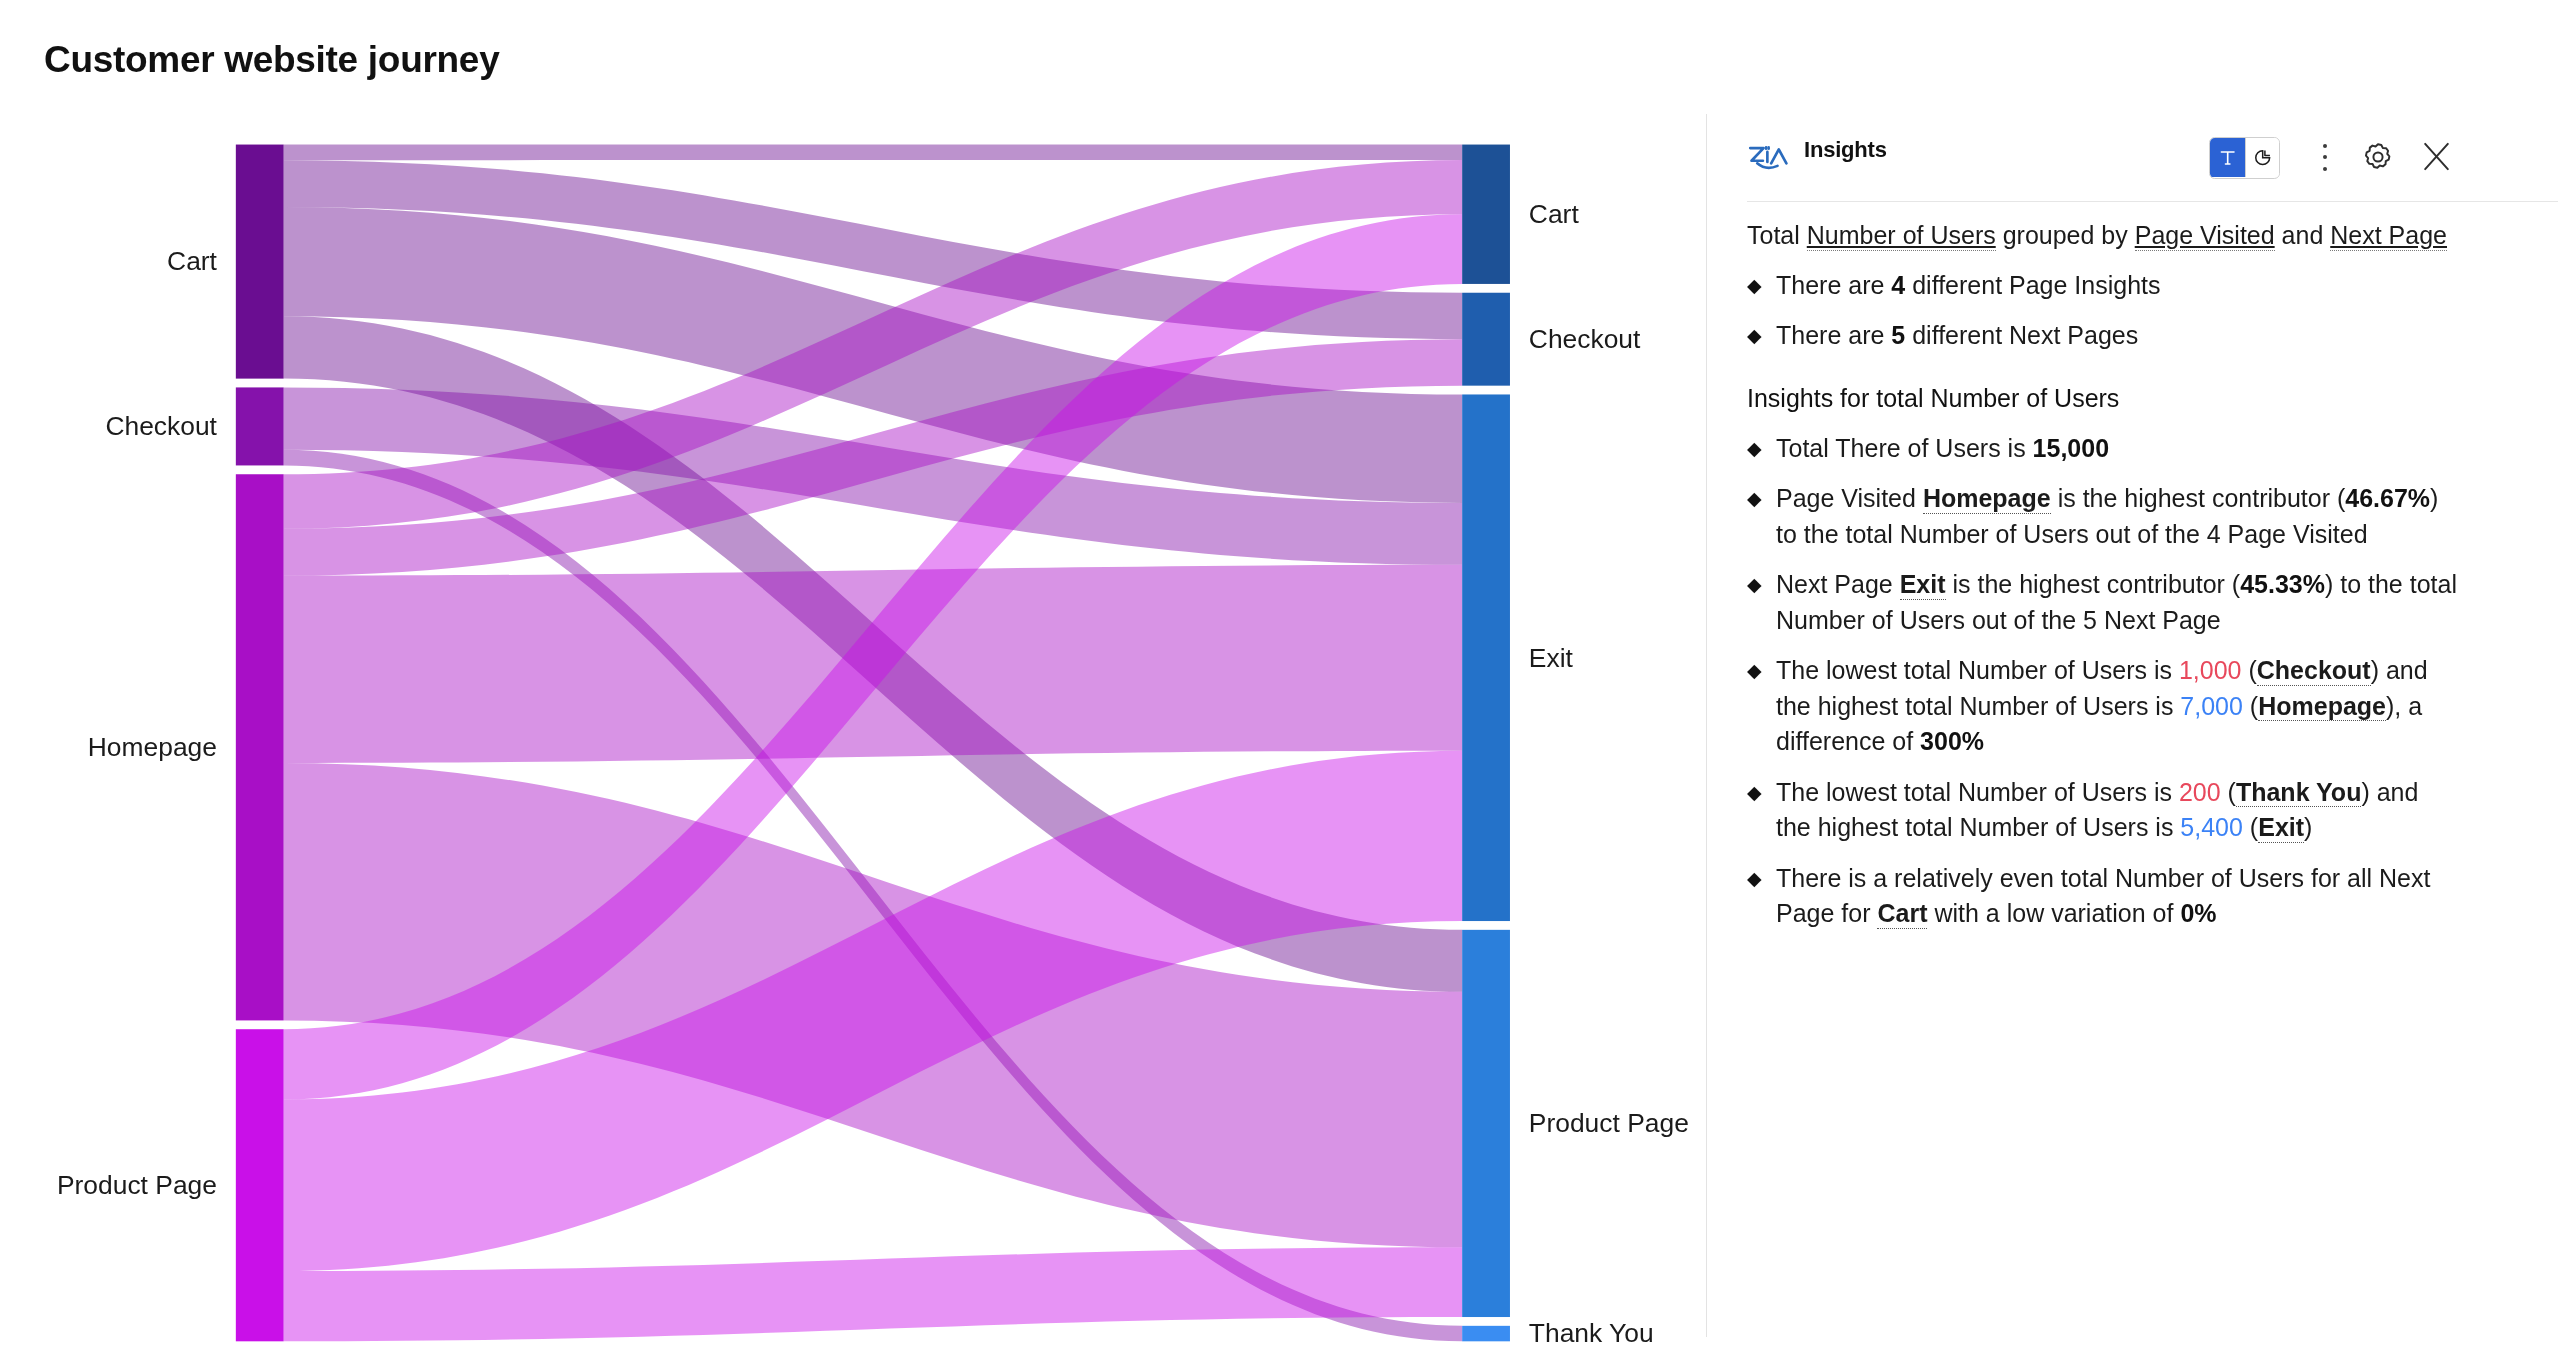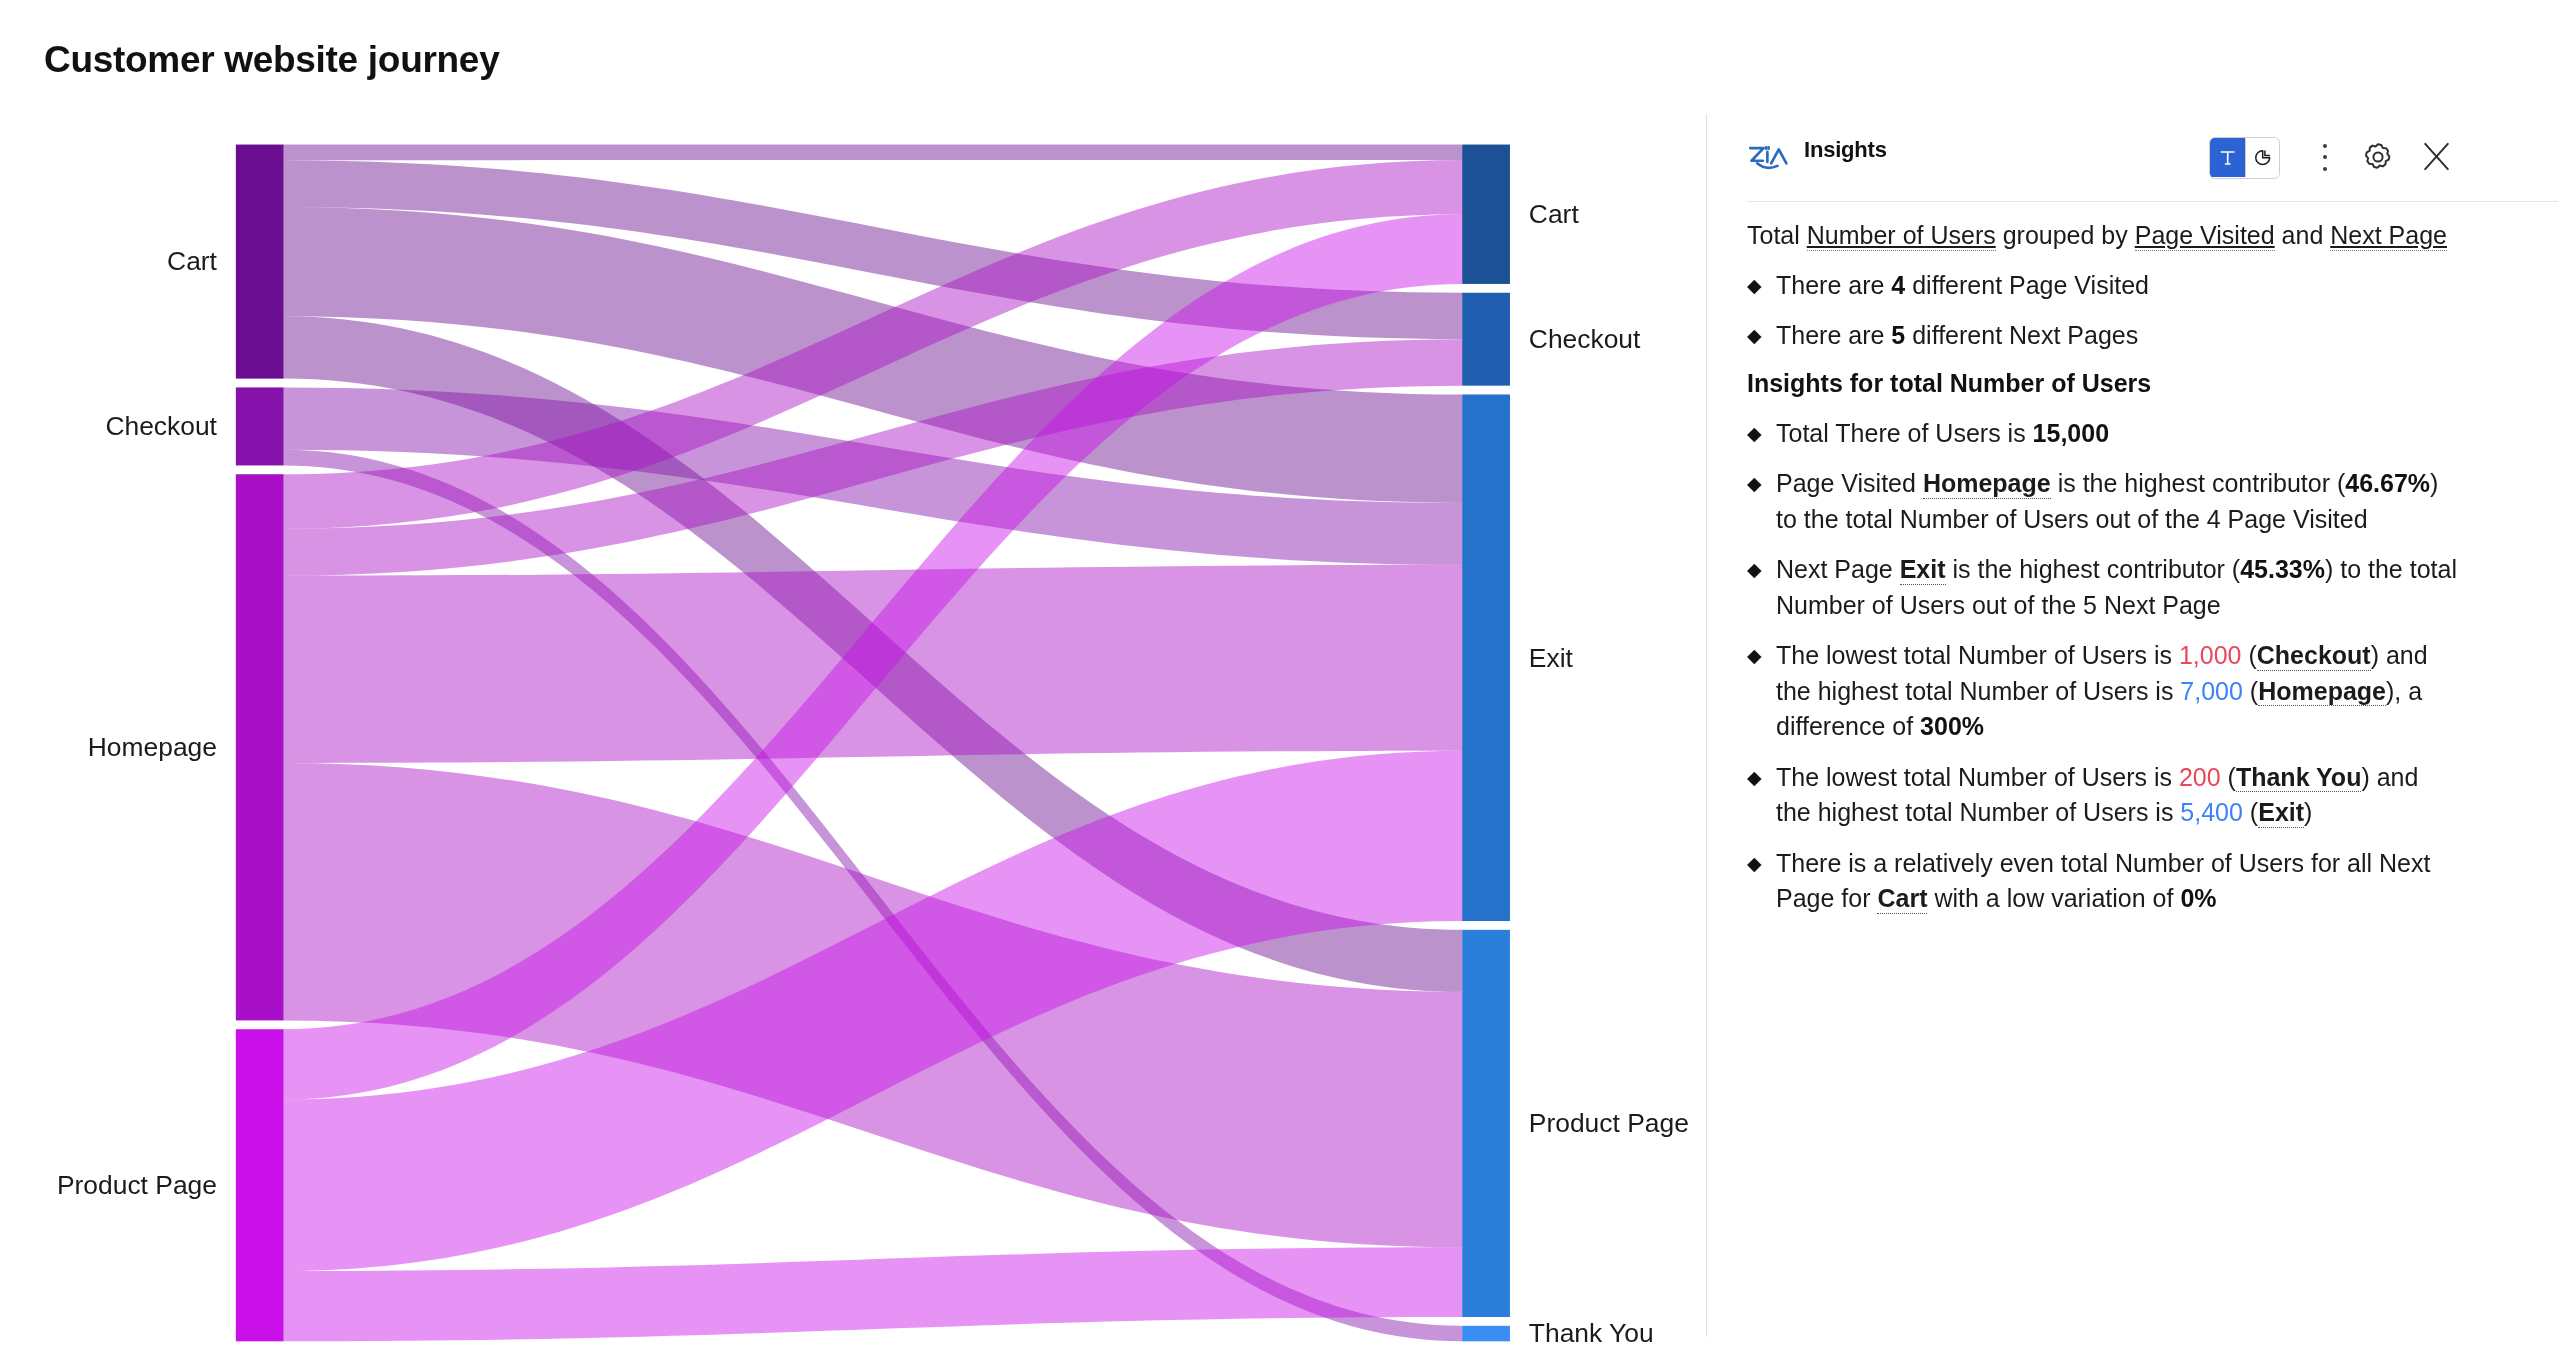--- a/index.html
+++ b/index.html
@@ -43,22 +43,22 @@
 
   #gear-btn { position:absolute; left:610px; top:7.5px; width:42px; height:42px; cursor:pointer; }
   #close-btn { position:absolute; left:670px; top:8.8px; width:39px; height:39px; cursor:pointer; }
 
   #header-rule { position:absolute; left:40px; top:88px; width:811px; height:1.3px;
     background:#e6e6e6; }
 
   #insights-body { position:absolute; left:40px; top:106px; width:818px; }
 
   .lead-line { font-size:25px; color:#1b1b1b; line-height:1.35; margin-bottom:8.8px; }
-  .section-head { font-size:25px; font-weight:bold; color:#111; line-height:1.35;
-    margin-top:13px; margin-bottom:1.3px; }
+  .section-head { font-size:25px; font-weight:normal; color:#111; line-height:1.35;
+    margin-top:28px; margin-bottom:1.3px; }
 
   .bullet-row { display:flex; align-items:flex-start; margin-top:15px; }
   .bullet-mark { flex:0 0 29px; font-size:19px; color:#111; line-height:1.4;
     padding-top:5px; }
   .bullet-text { font-size:25px; color:#1b1b1b; line-height:1.42; width:683px; }
 
   .dim { border-bottom:1.9px dotted #7a7a7a; padding-bottom:0.6px;text-decoration:underline; }
   .dim-b { font-weight:bold; border-bottom:1.9px dotted #555; padding-bottom:0.6px; }
   b.val { font-weight:bold; color:#111; }
   .lo { color:#e8485c; }
@@ -167,21 +167,21 @@
     <div id="header-rule"></div>
 
     <div id="insights-body">
       <div class="lead-line">
         <span>Total </span><span class="dim">Number of Users</span><span> grouped by </span><span class="dim">Page Visited</span><span> and </span><span class="dim">Next Page</span>
       </div>
 
       <div class="bullet-row">
         <div class="bullet-mark">◆</div>
         <div class="bullet-text">
-          <span>There are </span><b class="val">4</b><span> different Page Visited</span>
+          <span>There are </span><b class="val">4</b><span> different Page Insights</span>
         </div>
       </div>
 
       <div class="bullet-row">
         <div class="bullet-mark">◆</div>
         <div class="bullet-text">
           <span>There are </span><b class="val">5</b><span> different Next Pages</span>
         </div>
       </div>
 

